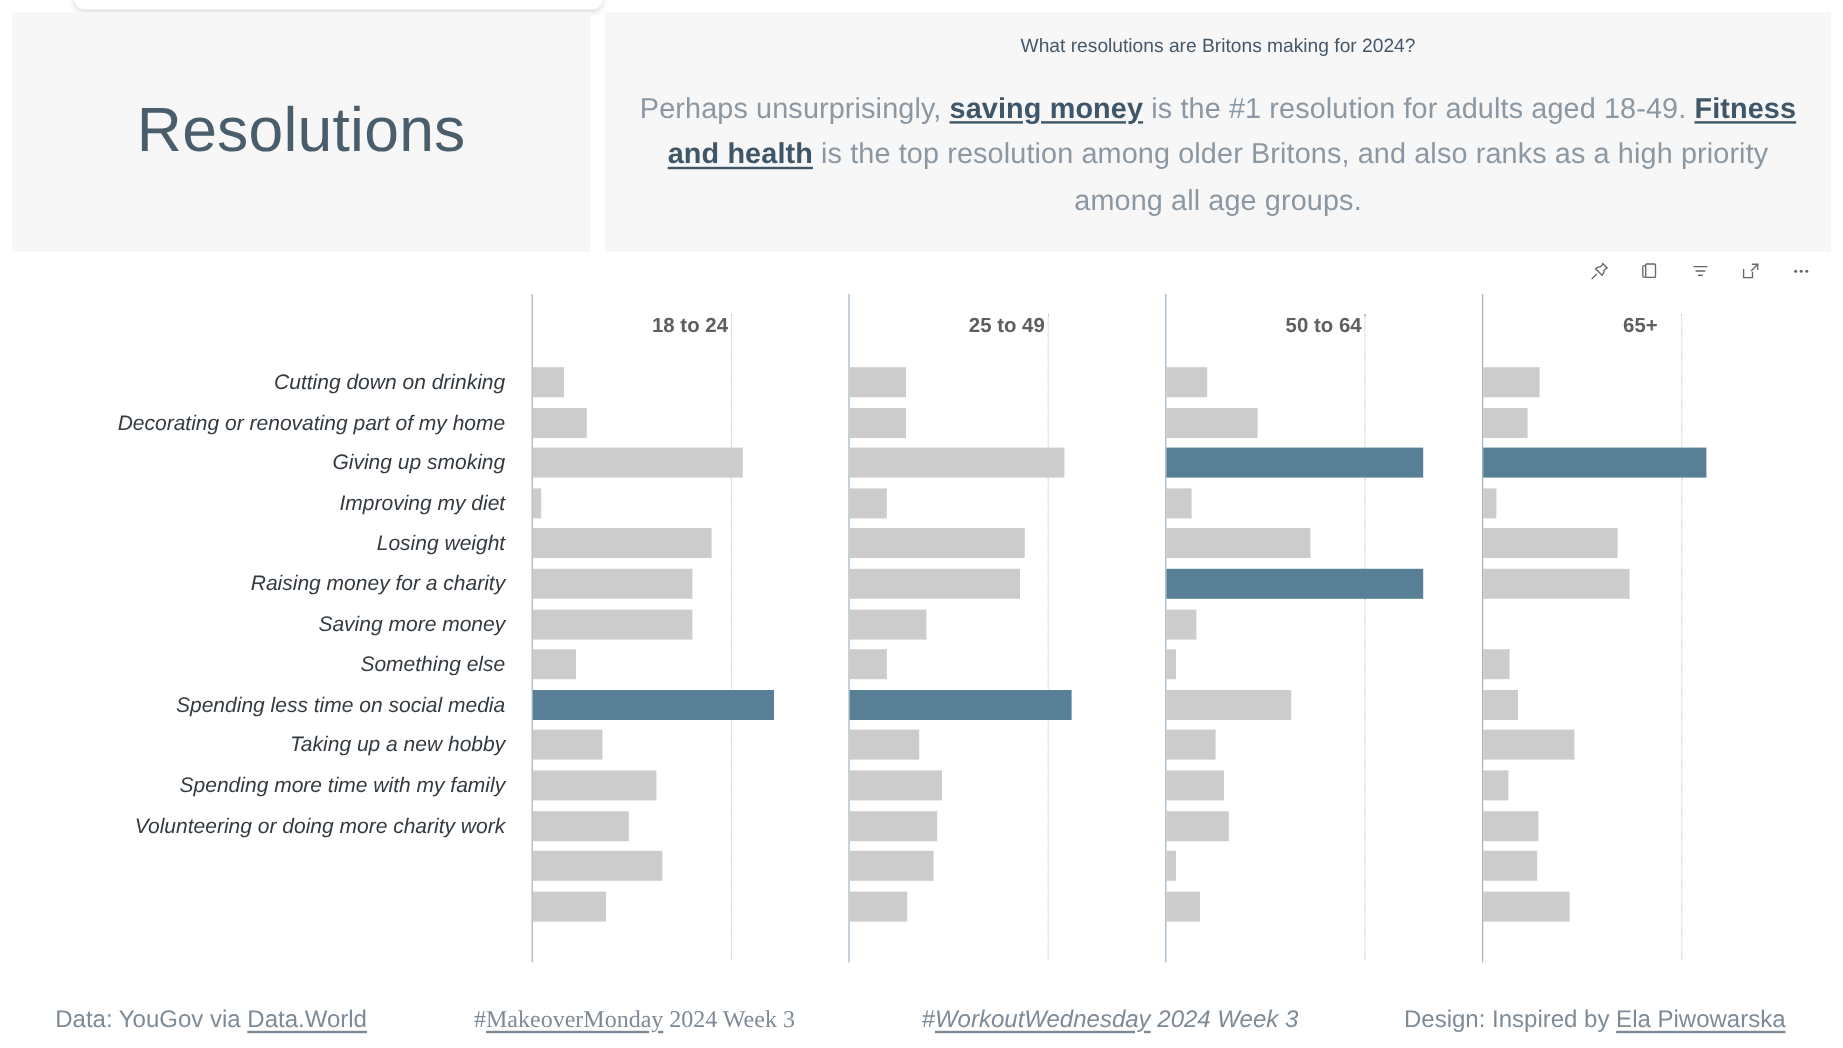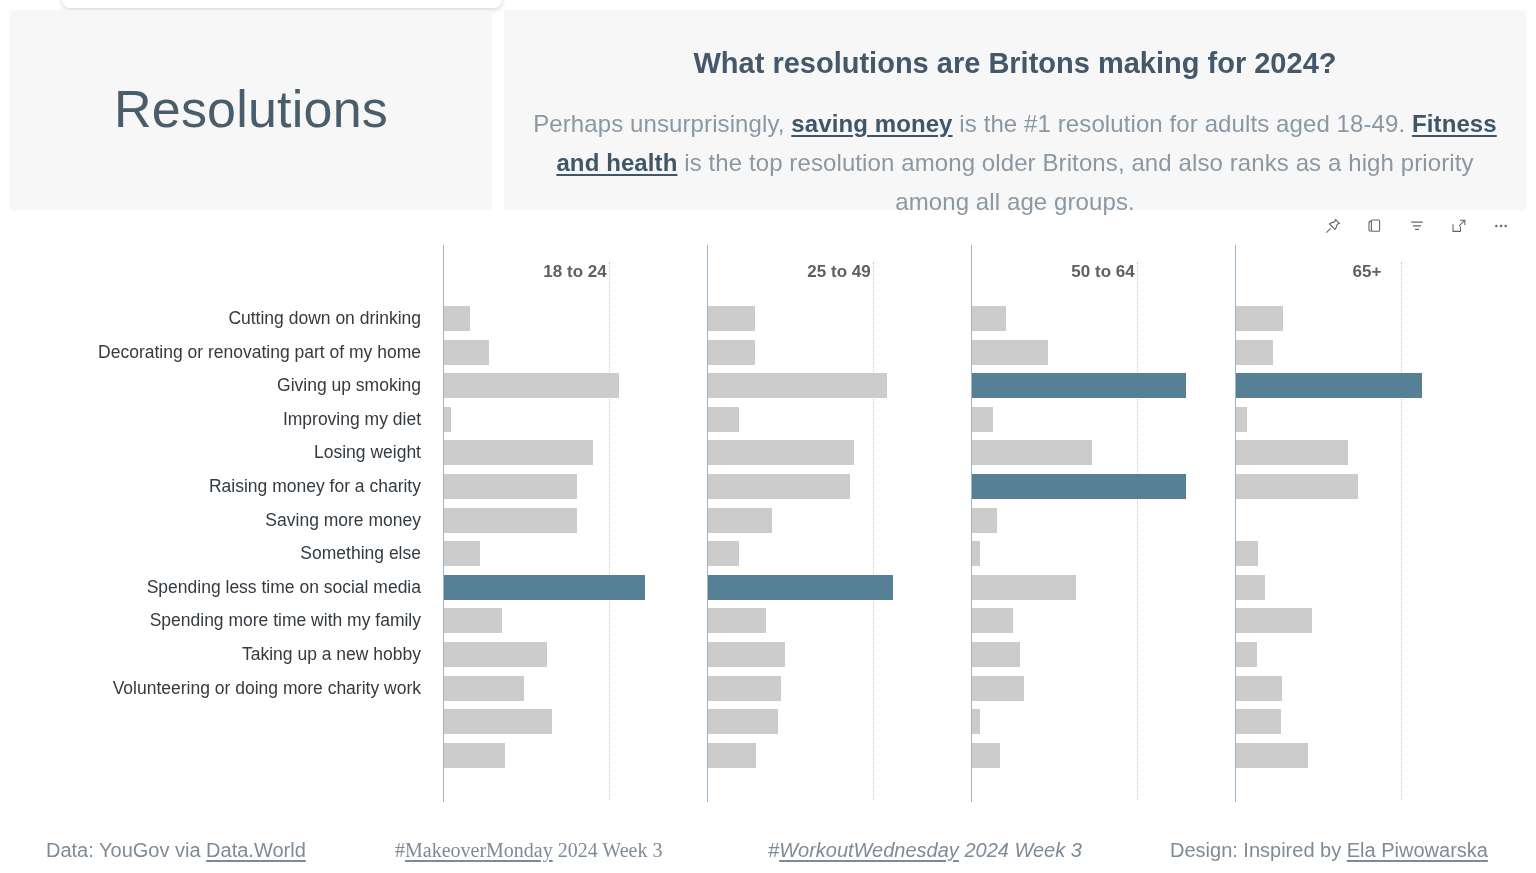--- a/index.html
+++ b/index.html
@@ -27,21 +27,21 @@
   .title-text {
     font-size: 52px; font-weight: 300; color:#4a5d6b; line-height: 1.38;
     text-align:center; letter-spacing: .2px;
   }
 
   
   .head-panel {
     position: absolute; left: 504px; top: 10px; width: 1022px; height: 200px;
     background:#f7f7f7; padding: 18px 14px 0 14px; text-align:center;
   }
-  .head-title { font-size: 29px; color:#44586a; font-weight: 700; line-height: 1.35; margin-top: 16px; }
+  .head-title { font-size: 16px; color:#44586a; font-weight: 400; line-height: 1.35; }
   .head-sub {
     margin-top: 22px; font-size: 24px; color:#8b98a3; font-weight: 400;
     line-height: 1.62; letter-spacing: .1px;
   }
   .hl { color:#3f5668; font-weight:600; text-decoration: underline; text-underline-offset: 3px; }
 
   
   .toolbar {
     position:absolute; right: 22px; top: 212px;
     display:flex; gap: 16px; align-items:center; height:28px;
@@ -62,21 +62,21 @@
   }
   .panel .gridline {
     position:absolute; top:22px; bottom:20px; width:0;
     border-left: 1px dotted #c9c9c9;
   }
   .col-head {
     position:absolute; top:22px; left:0; right:0; text-align:center;
     font-size:17px; color:#5f5f5f; font-weight:700;
   }
 
-  .rows { position:absolute; left:0; right:0; top:62px; }
+  .rows { position:absolute; left:0; right:0; top:62px;font-style:italic; }
   .row { position:relative; height:33.6px; }
   .rlabel {
     position:absolute; right:22px; top:0; height:33.6px; line-height:33.6px;
     font-size:17.5px; color:#333a40; white-space:nowrap;
   }
   .bar {
     position:absolute; left:1px; top:4px; height:25px;
     background:#cccccc;
   }
   .bar.hi { background:#577f96; }
@@ -173,24 +173,24 @@
             <div class="row">
               <div class="rlabel">Saving more money</div>
             </div>
             <div class="row">
               <div class="rlabel">Something else</div>
             </div>
             <div class="row">
               <div class="rlabel">Spending less time on social media</div>
             </div>
             <div class="row">
+              <div class="rlabel">Taking up a new hobby</div>
+            </div>
+            <div class="row">
               <div class="rlabel">Spending more time with my family</div>
-            </div>
-            <div class="row">
-              <div class="rlabel">Taking up a new hobby</div>
             </div>
             <div class="row">
               <div class="rlabel">Volunteering or doing more charity work</div>
             </div>
           </div>
       </div>
 
       <div class="panel">
         <div class="axis"></div>
         <div class="gridline" style="left:166px"></div>

